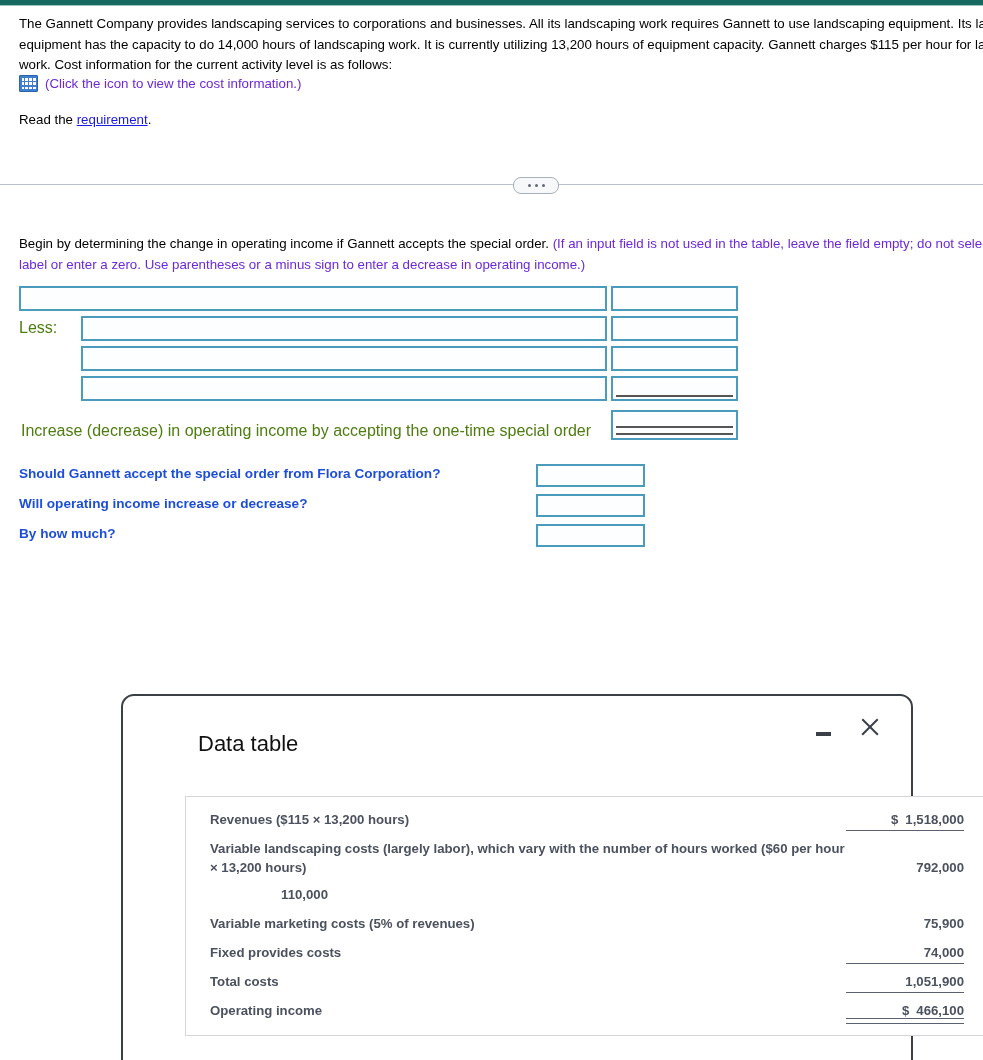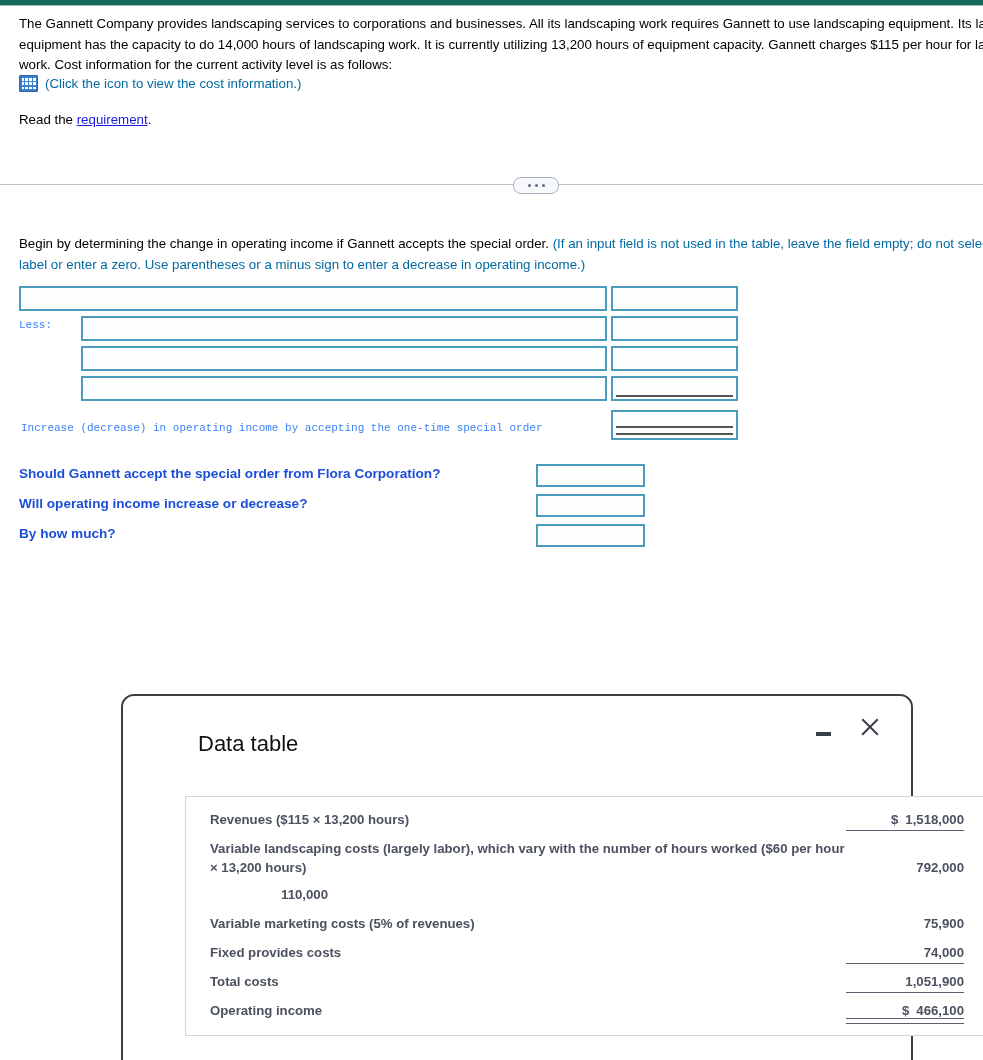--- a/index.html
+++ b/index.html
@@ -55,21 +55,21 @@
     border: 1px solid #2d63ab;
     border-radius: 1px;
     display: grid;
     grid-template-columns: repeat(4, 1fr);
     grid-template-rows: repeat(3, 1fr);
     gap: 1.5px;
     padding: 2px 1.5px 1.5px 1.5px;
     box-sizing: border-box;
   }
   .grid-icon i { background: #ffffff; display: block; }
-  .green { color: #0369a1; }
+  .green { color: #6d28d9; }
 
   .read-line {
     position: absolute;
     top: 112px;
     left: 19px;
     font-size: 13.3px;
   }
   .link {
     color: #1a1ae0;
     text-decoration: underline;
@@ -119,23 +119,22 @@
 
   
   .form {
     position: absolute;
     top: 286px;
     left: 0;
     width: 983px;
   }
   .lbl-left {
     position: absolute;
-    font-size: 11px;
-    color: #3b82f6;
-    font-family: Liberation Mono, monospace;
+    font-size: 16px;
+    color: #4d7c0f;
   }
   .inp {
     position: absolute;
     height: 25px;
     box-sizing: border-box;
     border: 2px solid #4a9bbc;
     background: #fdfeff;
   }
   .inp.underline-1::after {
     content: "";

